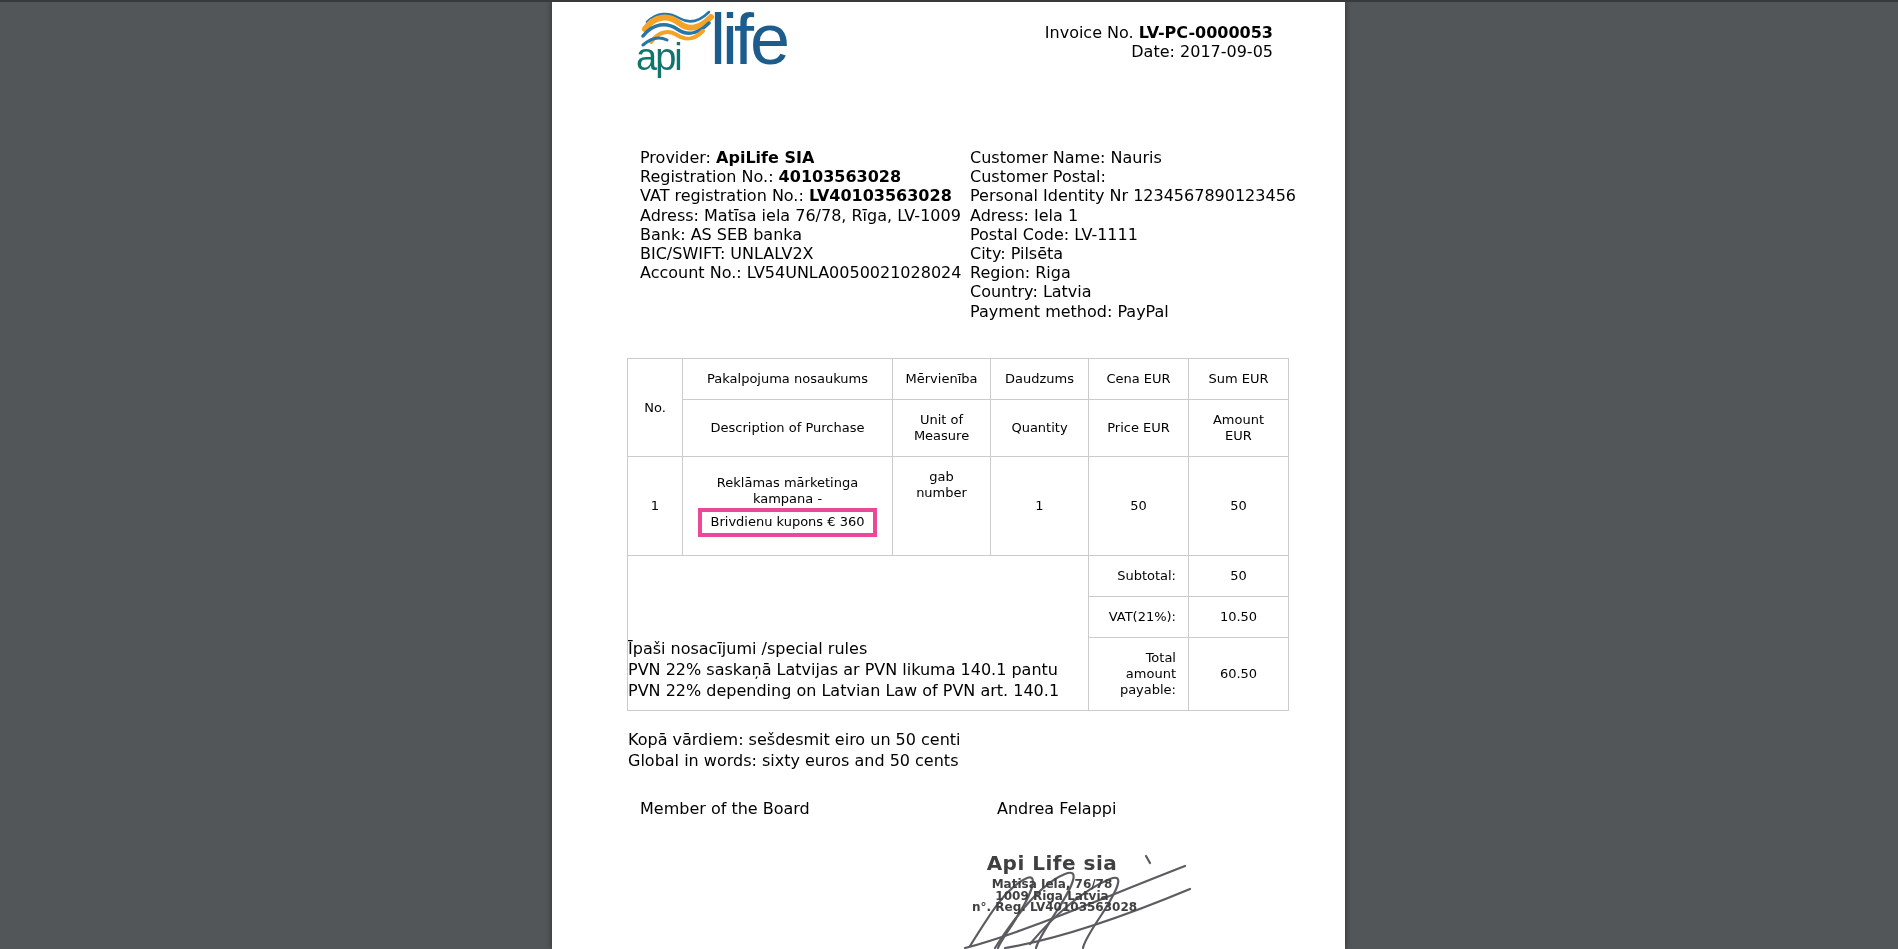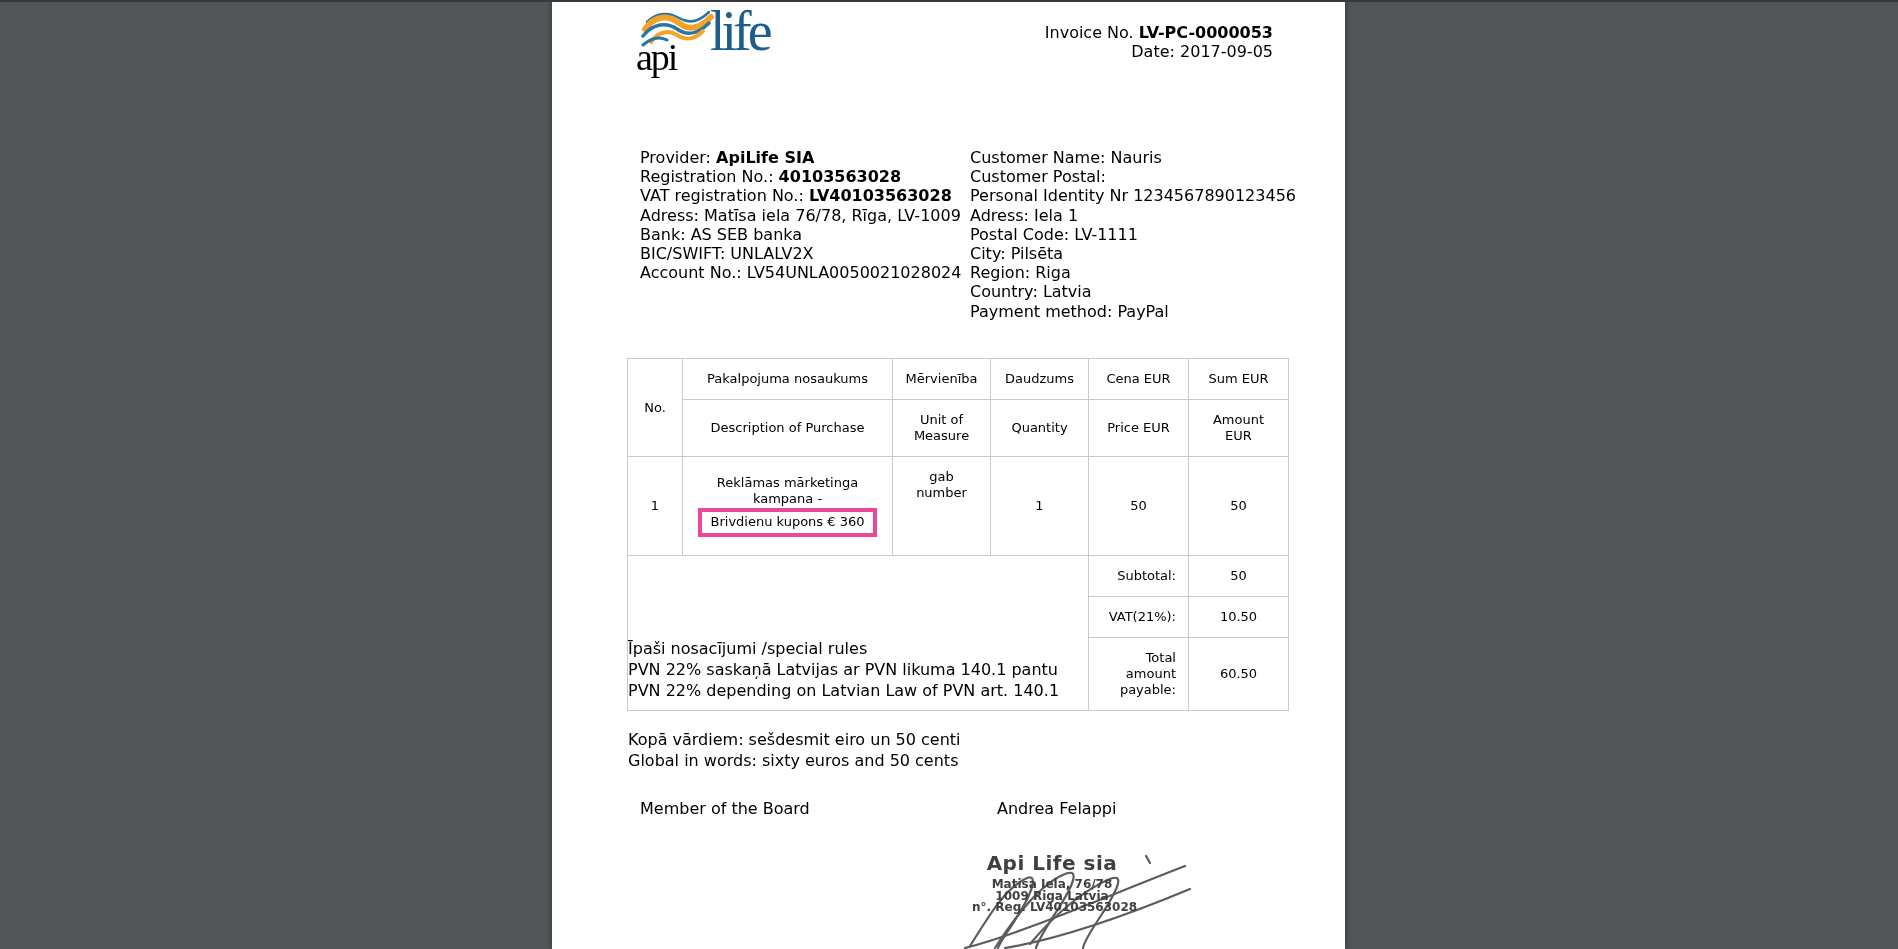--- a/index.html
+++ b/index.html
@@ -19,27 +19,27 @@
     position:absolute;left:552px;top:0;width:793px;height:949px;
     background:#ffffff;
     box-shadow:0 0 6px rgba(0,0,0,.45);
     overflow:hidden;
   }
   
   .logo{position:absolute;left:0;top:0;width:320px;height:100px;}
   .logo-wave{position:absolute;left:89px;top:9px;}
   .logo-api{
     position:absolute;left:84px;top:38px;
-    font-family:Liberation Serif, serif;
-    font-size:38px;line-height:1;color:#000000;letter-spacing:-2px;
+    font-family:Liberation Sans, sans-serif;
+    font-size:38px;line-height:1;color:#0f766e;letter-spacing:-2px;
   }
   .logo-life{
     position:absolute;left:158px;top:3px;
-    font-family:Liberation Serif, serif;
-    font-size:56px;line-height:1;color:#1c5d8d;letter-spacing:-4px;
+    font-family:Liberation Sans, sans-serif;
+    font-size:72px;line-height:1;color:#1c5d8d;letter-spacing:-4px;
   }
   
   .inv-head{
     position:absolute;right:72px;top:23px;
     text-align:right;font-size:16px;line-height:19px;
   }
   .inv-head b{font-weight:bold;}
   
   .party{position:absolute;top:148px;font-size:16px;line-height:19.2px;}
   .provider{left:88px;}

